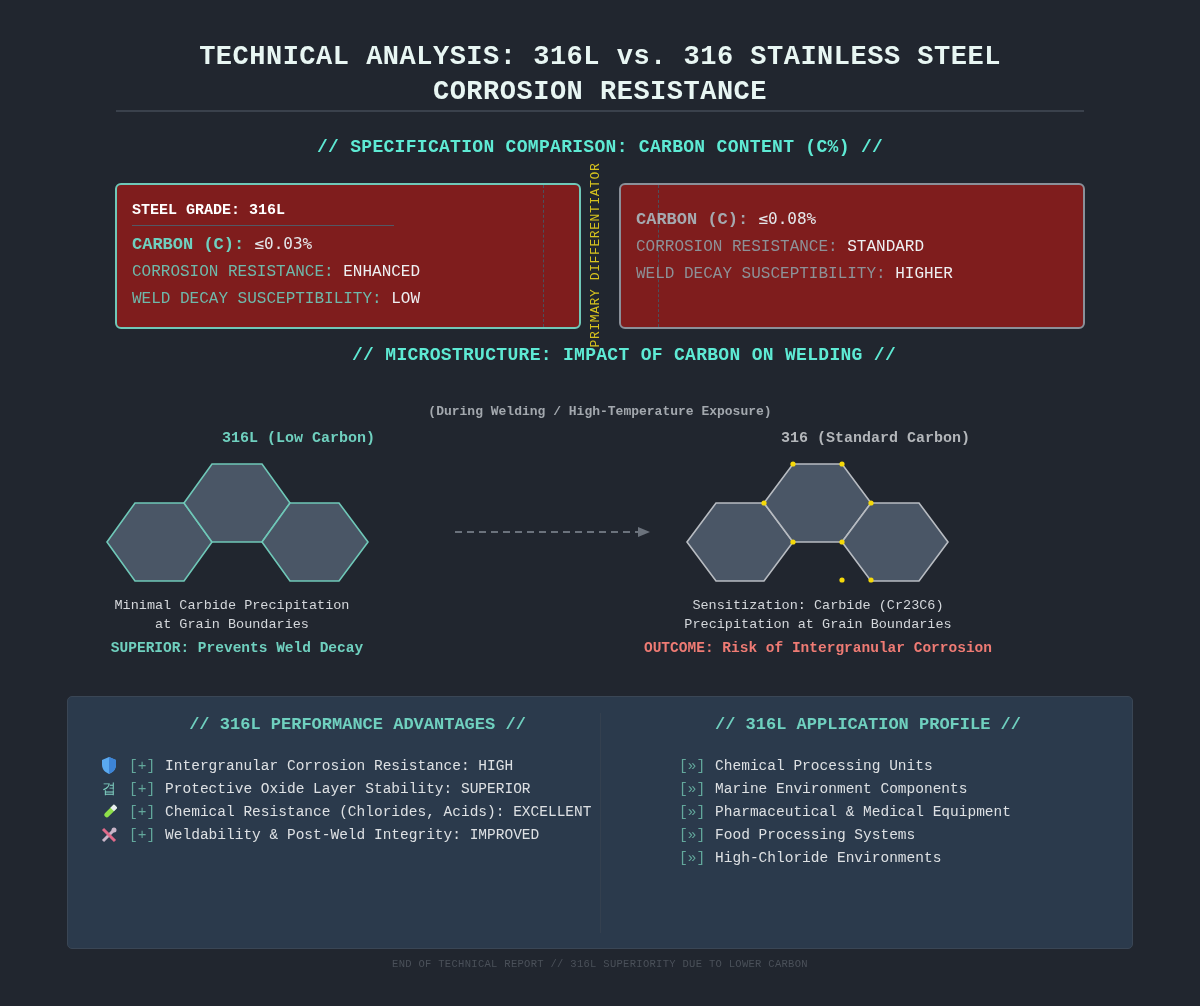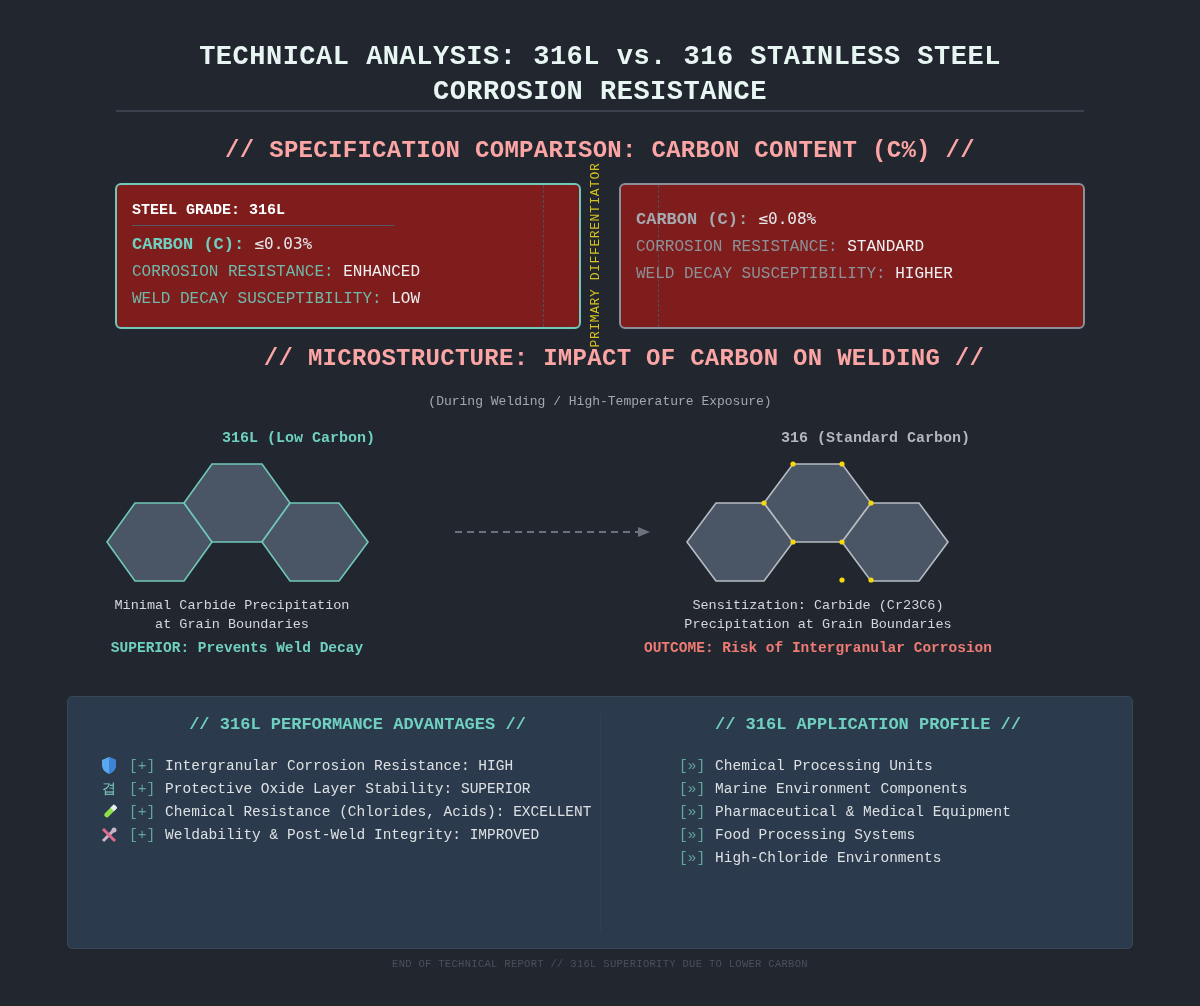--- a/index.html
+++ b/index.html
@@ -5,21 +5,21 @@
   * { box-sizing: border-box; margin: 0; padding: 0; }
   html, body { width: 1200px; height: 1006px; background: #21262f; overflow: hidden; }
   body { position: relative; font-family: "Liberation Mono", "DejaVu Sans Mono", monospace; color: #d8dde3; }
 
   .title { position: absolute; left: 116px; top: 40px; width: 968px; text-align: center;
     font-family: "Liberation Mono", monospace; font-weight: bold; font-size: 27px; line-height: 35px;
     color: #e8f6f3; letter-spacing: 0.5px; }
   .title-rule { position: absolute; left: 116px; top: 110px; width: 968px; height: 2px; background: #3a414c; }
 
   .sec-head { position: absolute; left: 0; width: 1200px; text-align: center; font-weight: bold;
-    font-size: 24px; color: #fca5a5; letter-spacing: 0.3px; }
+    font-size: 18px; color: #5eead4; letter-spacing: 0.3px; }
 
   .spec-box { position: absolute; top: 183px; width: 466px; height: 146px; border-radius: 6px;
     background: #7f1d1d; padding: 16px 15px; }
   .spec-box.l { left: 115px; border: 2px solid #6fc8b8; }
   .spec-box.r { left: 619px; border: 2px solid #8a9099; }
   .spec-box .dash { position: absolute; top: 0; bottom: 0; width: 0; border-left: 1px dashed #4b515c; }
   .spec-box.l .dash { left: 426px; }
   .spec-box.r .dash { left: 37px; }
   .grade { font-weight: bold; font-size: 15px; color: #ffffff; padding-bottom: 6px;
     border-bottom: 1px solid #525864; display: inline-block; width: 262px; position: relative; }
@@ -31,21 +31,21 @@
   .carbon-row .v { font-family: "DejaVu Sans Mono", monospace; color: #e4e7ea; font-size: 16px; }
   .attr-row { margin-top: 9px; font-size: 16px; position: relative; }
   .spec-box.l .attr-row .k { color: #6fb8aa; }
   .spec-box.r .attr-row .k { color: #8d9197; }
   .attr-row .v { color: #eef0f2; }
 
   .vlabel { position: absolute; left: 588px; top: 152px; width: 14px; height: 205px; }
   .vlabel span { position: absolute; left: 50%; top: 50%; transform: translate(-50%,-50%) rotate(-90deg);
     white-space: nowrap; color: #d6c21e; font-size: 13px; letter-spacing: 0.6px; }
 
-  .sub { position: absolute; left: 0; width: 1200px; top: 394px; text-align: center; font-size: 13px; color: #a3a8ae; }
+  .sub { position: absolute; left: 0; width: 1200px; top: 404px; text-align: center; font-size: 13px; color: #a3a8ae; font-weight: bold; }
 
   .mlabel { position: absolute; top: 430px; font-weight: bold; font-size: 15px; }
   .mlabel.l { left: 222px; color: #6fd0bf; }
   .mlabel.r { left: 781px; color: #b3b6ba; }
 
   svg.hex { position: absolute; left: 0; top: 0; }
 
   .cap { position: absolute; text-align: center; font-size: 13.5px; line-height: 19px; color: #d4d7db; }
   .cap.l { left: 96px; width: 272px; top: 596px; }
   .cap.r { left: 648px; width: 340px; top: 596px; }

